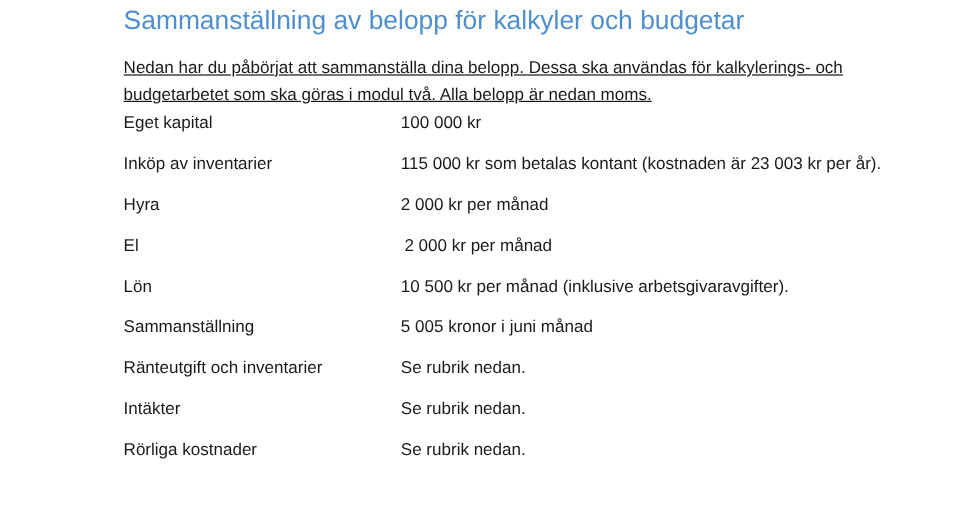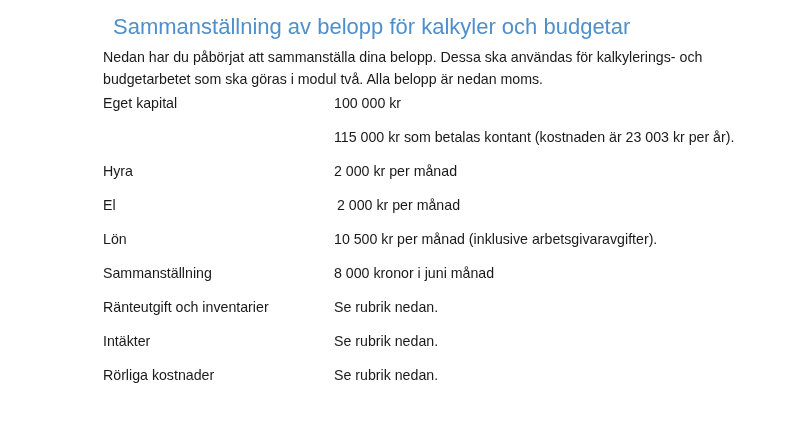--- a/index.html
+++ b/index.html
@@ -16,31 +16,32 @@
       color: #1a1a1a;
     }
     .title {
       position: absolute;
       left: 103px;
       top: 4px;
       font-size: 22px;
       color: #4f8fcb;
       letter-spacing: 0px;
       white-space: nowrap;
-      margin: 10px;
+      margin: 0;
       font-weight: normal;
     }
     .intro {
       position: absolute;
       left: 103px;
       top: 46px;
       width: 680px;
       font-size: 14.2px;
       line-height: 22px;
       margin: 0;
+      text-decoration: underline;
     }
     .rows {
       position: absolute;
       left: 103px;
       top: 92px;
       width: 680px;
     }
     .row {
       position: relative;
       height: 34px;
@@ -73,37 +74,38 @@
   <span>Nedan har du påbörjat att sammanställa dina belopp. Dessa ska användas för kalkylerings- och</span><br>
   <span>budgetarbetet som ska göras i modul två. Alla belopp är nedan moms.</span>
 </p>
 
 <div class="rows">
   <div class="row">
     <span class="label">Eget kapital</span>
     <span class="value">100 000 kr</span>
   </div>
   <div class="row">
+    <span class="label">Inköp av inventarier</span>
     <span class="value">115 000 kr som betalas kontant (kostnaden är 23 003 kr per år).</span>
   </div>
   <div class="row">
     <span class="label">Hyra</span>
     <span class="value">2 000 kr per månad</span>
   </div>
   <div class="row">
     <span class="label">El</span>
     <span class="value indent">2 000 kr per månad</span>
   </div>
   <div class="row">
     <span class="label">Lön</span>
     <span class="value">10 500 kr per månad (inklusive arbetsgivaravgifter).</span>
   </div>
   <div class="row">
     <span class="label">Sammanställning</span>
-    <span class="value">8 000 kronor i juni månad</span>
+    <span class="value">5 005 kronor i juni månad</span>
   </div>
   <div class="row">
     <span class="label">Ränteutgift och inventarier</span>
     <span class="value">Se rubrik nedan.</span>
   </div>
   <div class="row">
     <span class="label">Intäkter</span>
     <span class="value">Se rubrik nedan.</span>
   </div>
   <div class="row">

